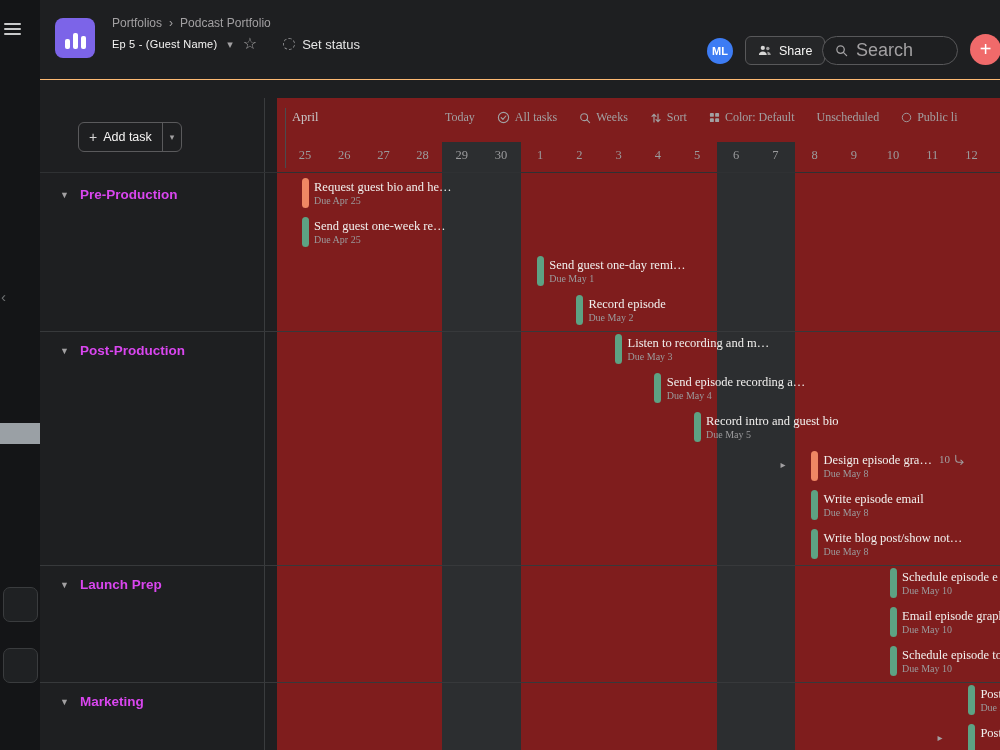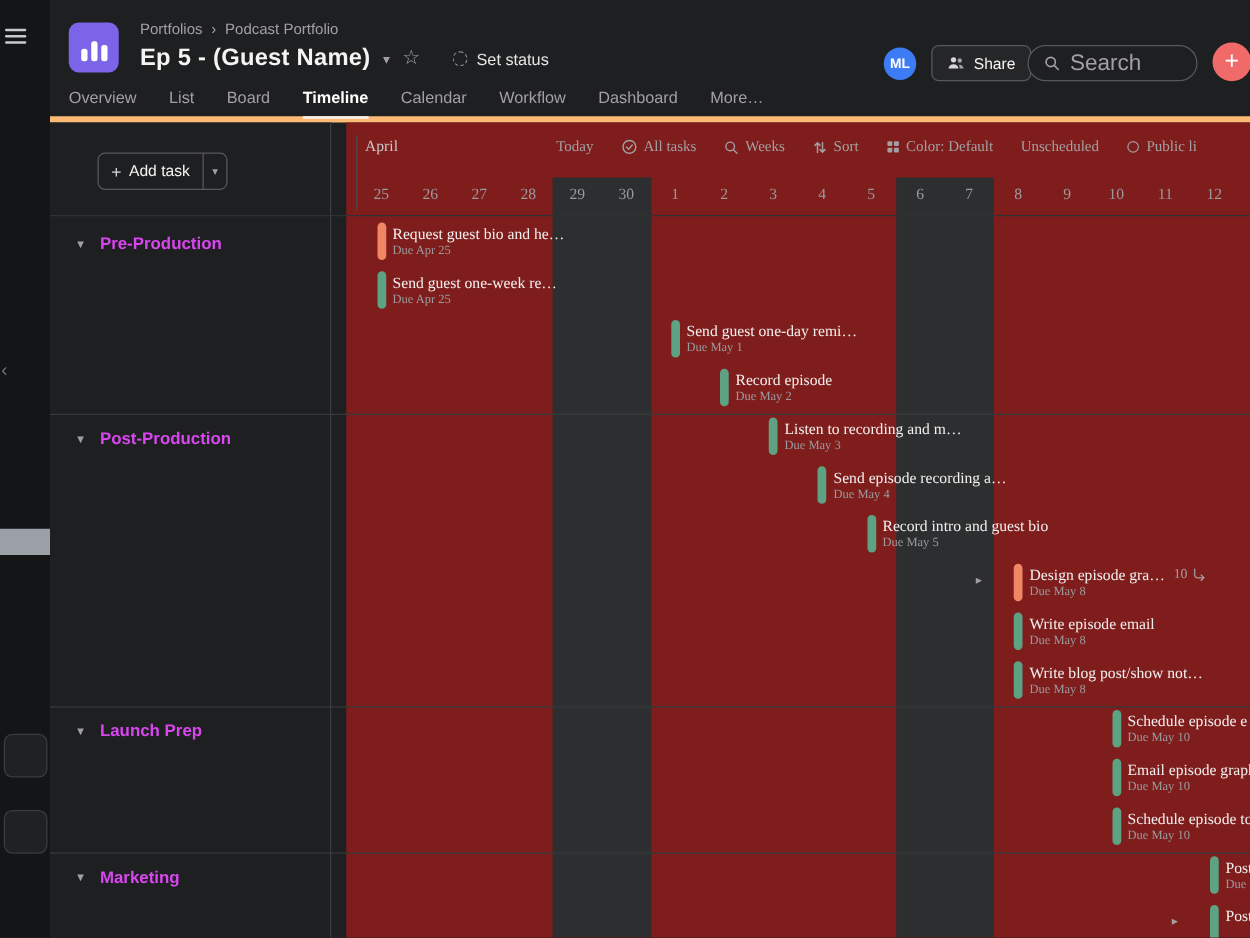--- a/index.html
+++ b/index.html
@@ -10,29 +10,29 @@
   .rail{position:absolute;left:0;top:0;width:40px;height:750px;background:#141517;}
   .hamburger{position:absolute;left:4px;top:20px;width:17px;cursor:pointer;}
   .hamburger i{display:block;height:2px;background:#c9cacb;margin:3px 0;border-radius:1px;}
   .rail-chevron{position:absolute;left:1px;top:288px;color:#6f7173;font-size:15px;}
   .rail-bar{position:absolute;left:0;top:423px;width:40px;height:21px;background:#9aa0a5;}
   .rail-tile{position:absolute;left:3px;width:33px;height:33px;border:1px solid #3a3c3e;border-radius:7px;background:#1f2123;}
   .t1{top:587px}.t2{top:648px}
 
   
   .main{position:absolute;left:40px;top:0;width:960px;height:750px;}
-  .topbar{position:absolute;left:0;top:0;width:960px;height:98px;border-bottom:5px solid #fdba74;box-sizing:border-box;}
+  .topbar{position:absolute;left:0;top:0;width:960px;height:80px;border-bottom:1px solid #fdba74;box-sizing:border-box;}
   .proj-icon{position:absolute;left:15px;top:18px;width:40px;height:40px;border-radius:8px;background:#7c64e8;
     display:flex;align-items:flex-end;justify-content:center;gap:3px;padding-bottom:9px;box-sizing:border-box;cursor:pointer;}
   .proj-icon i{width:5px;border-radius:2px;background:#fff;display:block;}
   .pb1{height:10px}.pb2{height:16px}.pb3{height:13px}
   .breadcrumb{position:absolute;left:72px;top:16px;font-size:12px;color:#a2a0a2;display:flex;gap:7px;align-items:center;}
   .breadcrumb .crumb{cursor:pointer;}
   .title-row{position:absolute;left:72px;top:36px;display:flex;align-items:center;gap:10px;}
-  .title-row h1{font-size:19px;font-weight:700;margin:0;letter-spacing:.2px;}
+  .title-row h1{font-size:11px;font-weight:400;margin:0;letter-spacing:.2px;}
   .chev{color:#a2a0a2;font-size:11px;cursor:pointer;}
   .star{color:#a2a0a2;font-size:16px;cursor:pointer;line-height:1;}
   .status{display:flex;align-items:center;gap:7px;color:#e5e5e5;font-size:13px;margin-left:16px;cursor:pointer;}
   .dash-circle{width:12px;height:12px;border:1px dashed #8a8a8c;border-radius:50%;box-sizing:border-box;}
   .avatar{position:absolute;left:667px;top:38px;width:26px;height:26px;border-radius:50%;background:#3d7cf4;
     color:#fff;font-size:11px;font-weight:700;display:flex;align-items:center;justify-content:center;cursor:pointer;}
   .share-btn{position:absolute;left:705px;top:36px;height:29px;padding:0 12px;display:flex;align-items:center;gap:7px;
     background:#252628;border:1px solid #58585a;border-radius:6px;color:#f5f4f3;font-size:12.5px;cursor:pointer;}
   .share-btn svg{color:#d8d7d7;}
   .search{position:absolute;left:782px;top:36px;width:136px;height:29px;border:1px solid #58585a;border-radius:15px;
@@ -121,30 +121,20 @@
         <span>Share</span>
       </button>
       <div class="search">
         <svg width="13" height="13" viewBox="0 0 14 14" fill="none" stroke="currentColor" stroke-width="1.4" stroke-linecap="round">
             <circle cx="6" cy="6" r="4"></circle>
             <path d="M9 9l3.5 3.5"></path>
           </svg>
         <span class="ph">Search</span>
       </div>
       <button class="plus-btn">+</button>
-      <nav class="tabs" id="tabs">
-          <span class="tab">Overview</span>
-          <span class="tab">List</span>
-          <span class="tab">Board</span>
-          <span class="tab active">Timeline</span>
-          <span class="tab">Calendar</span>
-          <span class="tab">Workflow</span>
-          <span class="tab">Dashboard</span>
-          <span class="tab">More…</span>
-        </nav>
     </header>
 
     <div class="body">
       <div class="panel">
         <div class="addtask">
           <span class="at-main">
             <span class="at-plus">+</span>
             <span>Add task</span>
           </span>
           <span class="at-split">▾</span>

